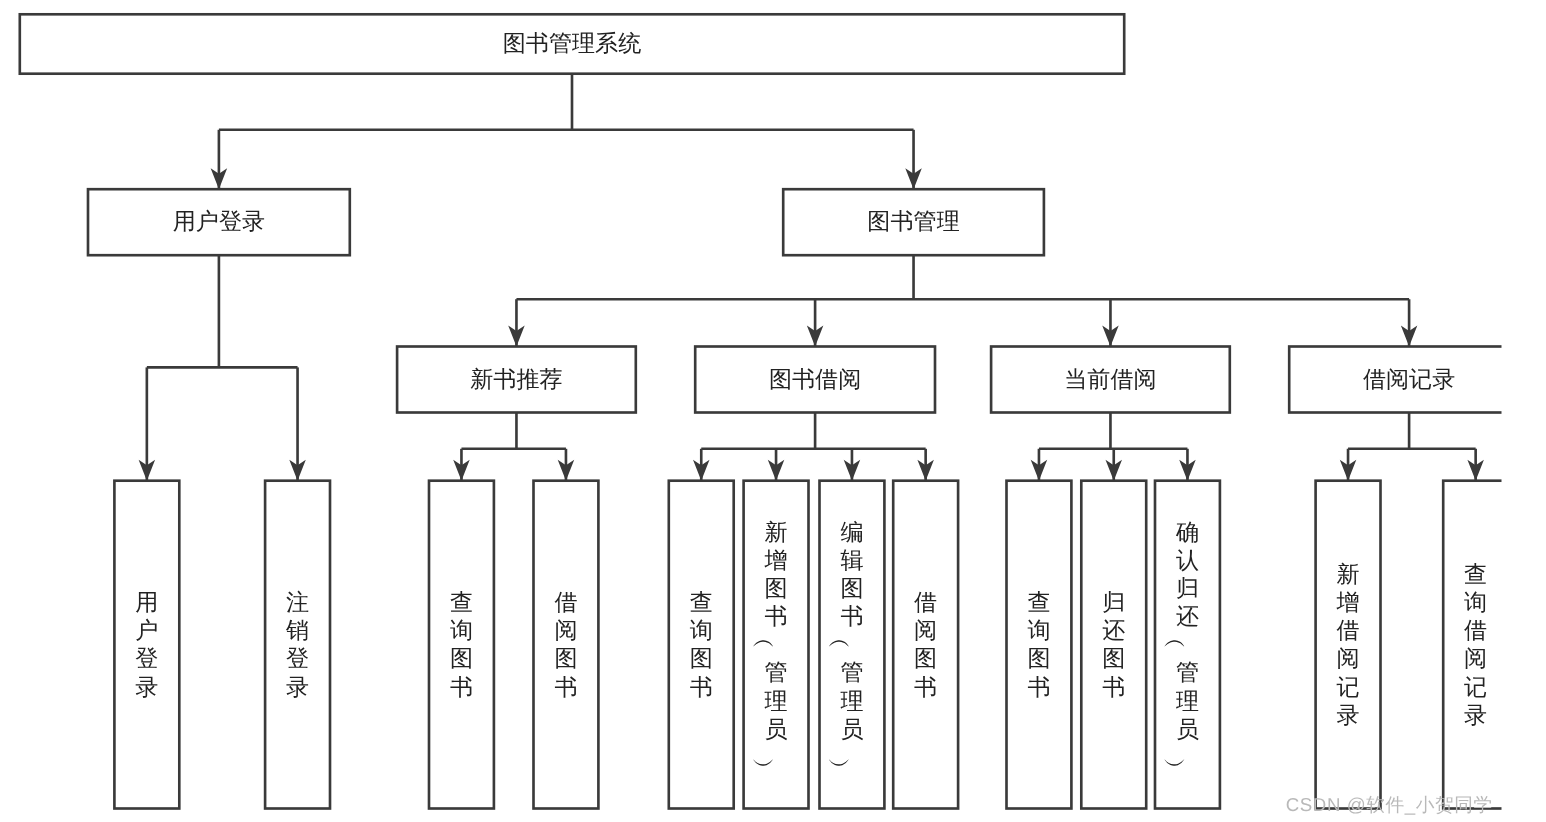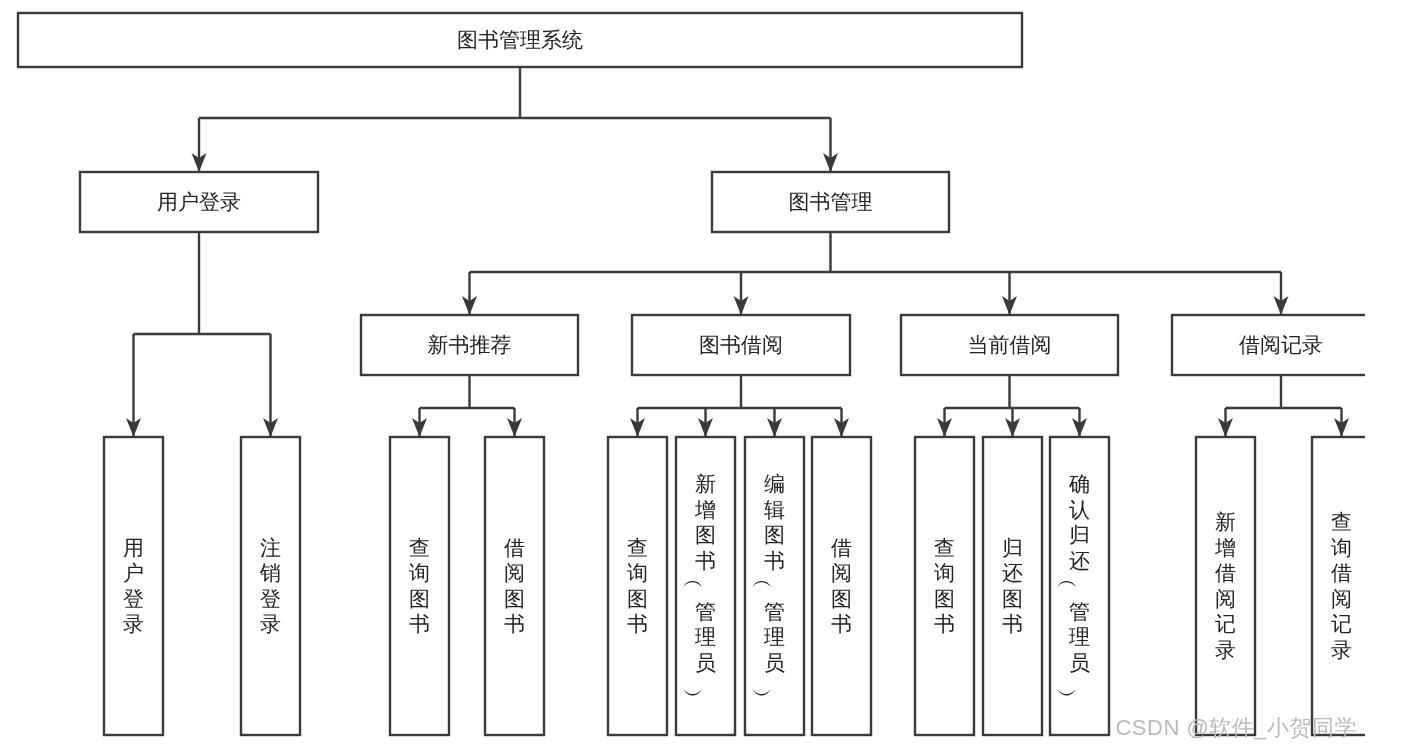--- a/index.html
+++ b/index.html
@@ -52,21 +52,21 @@
     fill: #222222;
     font-family: "Liberation Sans", "DejaVu Sans", sans-serif;
     font-size: 21px;
     text-anchor: middle;
   }
   .watermark {
     position: absolute;
     right: 8px;
     bottom: 4px;
     font-family: "Liberation Sans", "DejaVu Sans", sans-serif;
-    font-size: 22px;
+    font-size: 17px;
     color: #b9b9b9;
     letter-spacing: 0.5px;
     white-space: nowrap;
     user-select: none;
   }
 </style>
 </head>
 <body>
 
 <div id="diagram-root">

